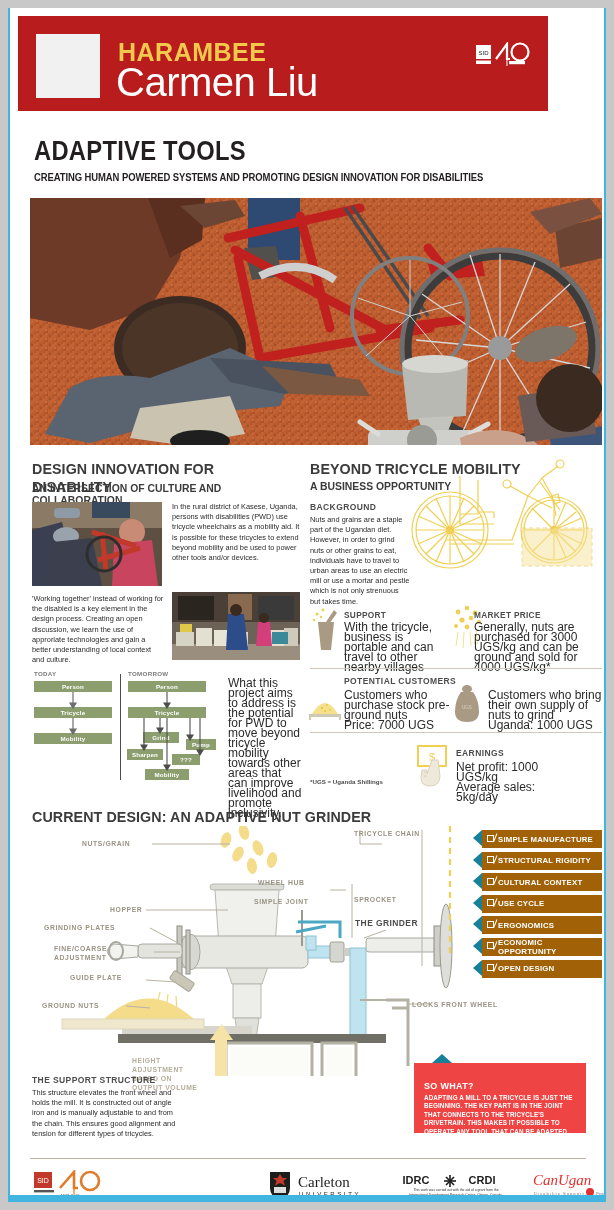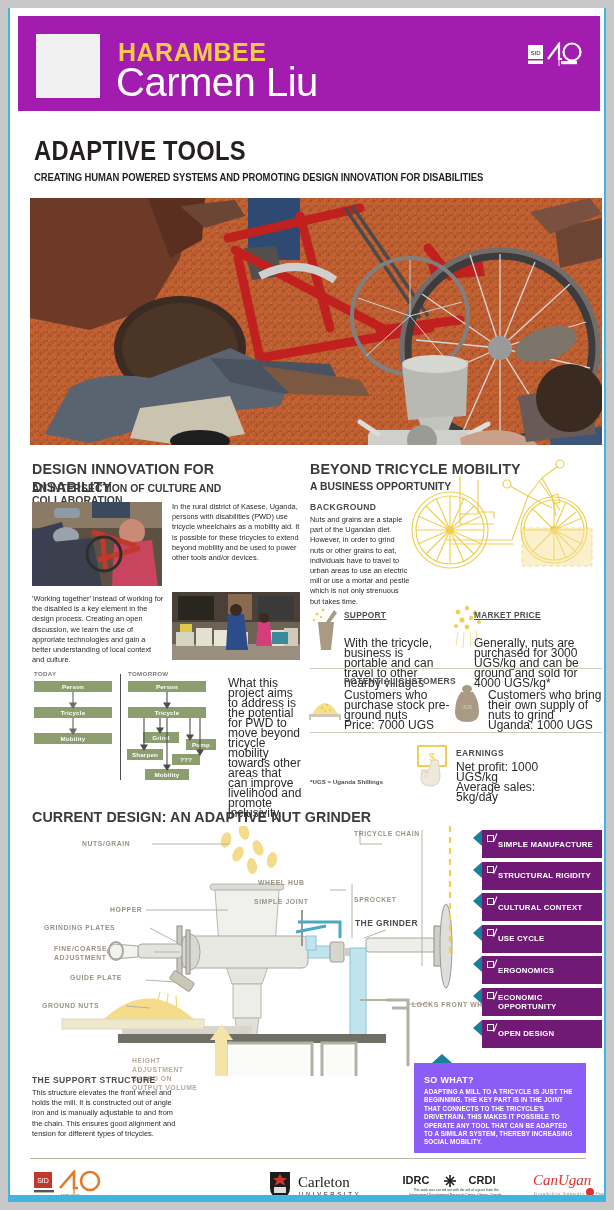--- a/index.html
+++ b/index.html
@@ -15,22 +15,22 @@
     width: 598px; height: 1194px;
     background: #ffffff;
     border-left: 2px solid #3fb5e0;
     border-right: 2px solid #3fb5e0;
     overflow: hidden;
   }
 
   
   .hdr {
     position: absolute; left: 8px; top: 8px;
-    width: 582px; height: 95px;
-    background: #a21caf;
+    width: 530px; height: 95px;
+    background: #b91c1c;
   }
   .hdr-logo-box {
     position: absolute; left: 18px; top: 18px;
     width: 64px; height: 64px;
     background: #f1f1f1;
   }
   .hdr-harambee {
     position: absolute; left: 100px; top: 22px;
     color: #f2c94c; font-size: 25px; font-weight: bold;
     letter-spacing: 0.5px;
@@ -118,21 +118,21 @@
   
   #rightcol { position:absolute; left:300px; top:452px; width:292px; }
   .rc-h  { position:absolute; left:0; top:0; }
   .rc-sh { position:absolute; left:0; top:20px; }
   .rc-bg-h { position:absolute; left:0; top:42px; }
   .rc-bg-t { position:absolute; left:0; top:55px; width:100px;}
   .bike { position:absolute; left:92px; top:-4px; width:204px; height:120px;}
 
   .twocol-a { position:absolute; left:34px; top:150px; width:100px;}
   .twocol-b { position:absolute; left:164px; top:150px; width:115px;}
-  .ic-h { font-size:8.3px; font-weight:bold; color:#4d4d4d; letter-spacing:0.3px; margin-bottom:18px;text-decoration:underline;}
+  .ic-h { font-size:8.3px; font-weight:bold; color:#4d4d4d; letter-spacing:0.3px; margin-bottom:2px;}
   .ic-t { font-size:12px; color:#2a2a2a; line-height:10px;}
 
   .hrule { position:absolute; height:1px; background:#cfc8bb;}
 
   .pc-h { position:absolute; left:34px; top:216px;}
   .pc-a { position:absolute; left:34px; top:230px; width:108px;}
   .pc-b { position:absolute; left:178px; top:230px; width:115px;}
   .ea-h { position:absolute; left:146px; top:288px;}
   .ea-t { position:absolute; left:146px; top:302px; width:120px;}
   .ugs-note { position:absolute; left:0px; top:318px; font-size:6.2px; color:#4d4d4d; font-weight:bold;}
@@ -140,22 +140,22 @@
   
   .cd-h { position:absolute; left:22px; top:800px;}
   #grinder { position:absolute; left:20px; top:818px; width:572px; height:250px;}
   .g-lab {
     position:absolute; font-size:6.8px; font-weight:bold; color:#9a9384;
     letter-spacing:0.6px;
   }
 
   .chk-list { position:absolute; left:472px; top:822px; width:120px;}
   .chk {
-    position:relative; height:28px; margin-bottom:3.6px;
-    background:#701a75; color:#fff;
+    position:relative; height:18px; margin-bottom:3.6px;
+    background:#a16207; color:#fff;
     font-size:7.8px; font-weight:bold; letter-spacing:0.2px;
     display:flex; align-items:center; padding-left:16px;
   }
   .chk::before {
     content:""; position:absolute; left:-9px; top:0;
     border-top:8.5px solid transparent; border-bottom:8.5px solid transparent;
     border-right:9px solid #19809a;
   }
   .chk .cbox {
     position:absolute; left:5px; top:4.5px; width:7px; height:7px;
@@ -167,22 +167,22 @@
   }
 
   .grinder-h { position:absolute; left:345px; top:910px; }
   .grinder-t { position:absolute; left:345px; top:924px; width:118px;}
 
   .sup-h { position:absolute; left:22px; top:1067px;}
   .sup-t { position:absolute; left:22px; top:1080px; width:148px;}
   .ha-lab { position:absolute; left:122px; top:1048px; width:66px; font-size:6.8px; font-weight:bold; color:#b5ad9c; letter-spacing:0.5px; line-height:9px;}
 
   .sowhat {
-    position:absolute; left:404px; top:1055px; width:172px; height:90px;
-    background:#8b5cf6; padding:12px 10px;
+    position:absolute; left:404px; top:1055px; width:172px; height:70px;
+    background:#ef4444; padding:18px 10px;
   }
   .sowhat::before {
     content:""; position:absolute; left:18px; top:-9px;
     border-left:10px solid transparent; border-right:10px solid transparent;
     border-bottom:9px solid #19809a;
   }
   .sw-h { color:#fff; font-size:9px; font-weight:bold; letter-spacing:0.3px; margin-bottom:3px;}
   .sw-t { color:#fff; font-size:6.3px; font-weight:bold; line-height:8.4px; letter-spacing:0.1px;}
 
   

